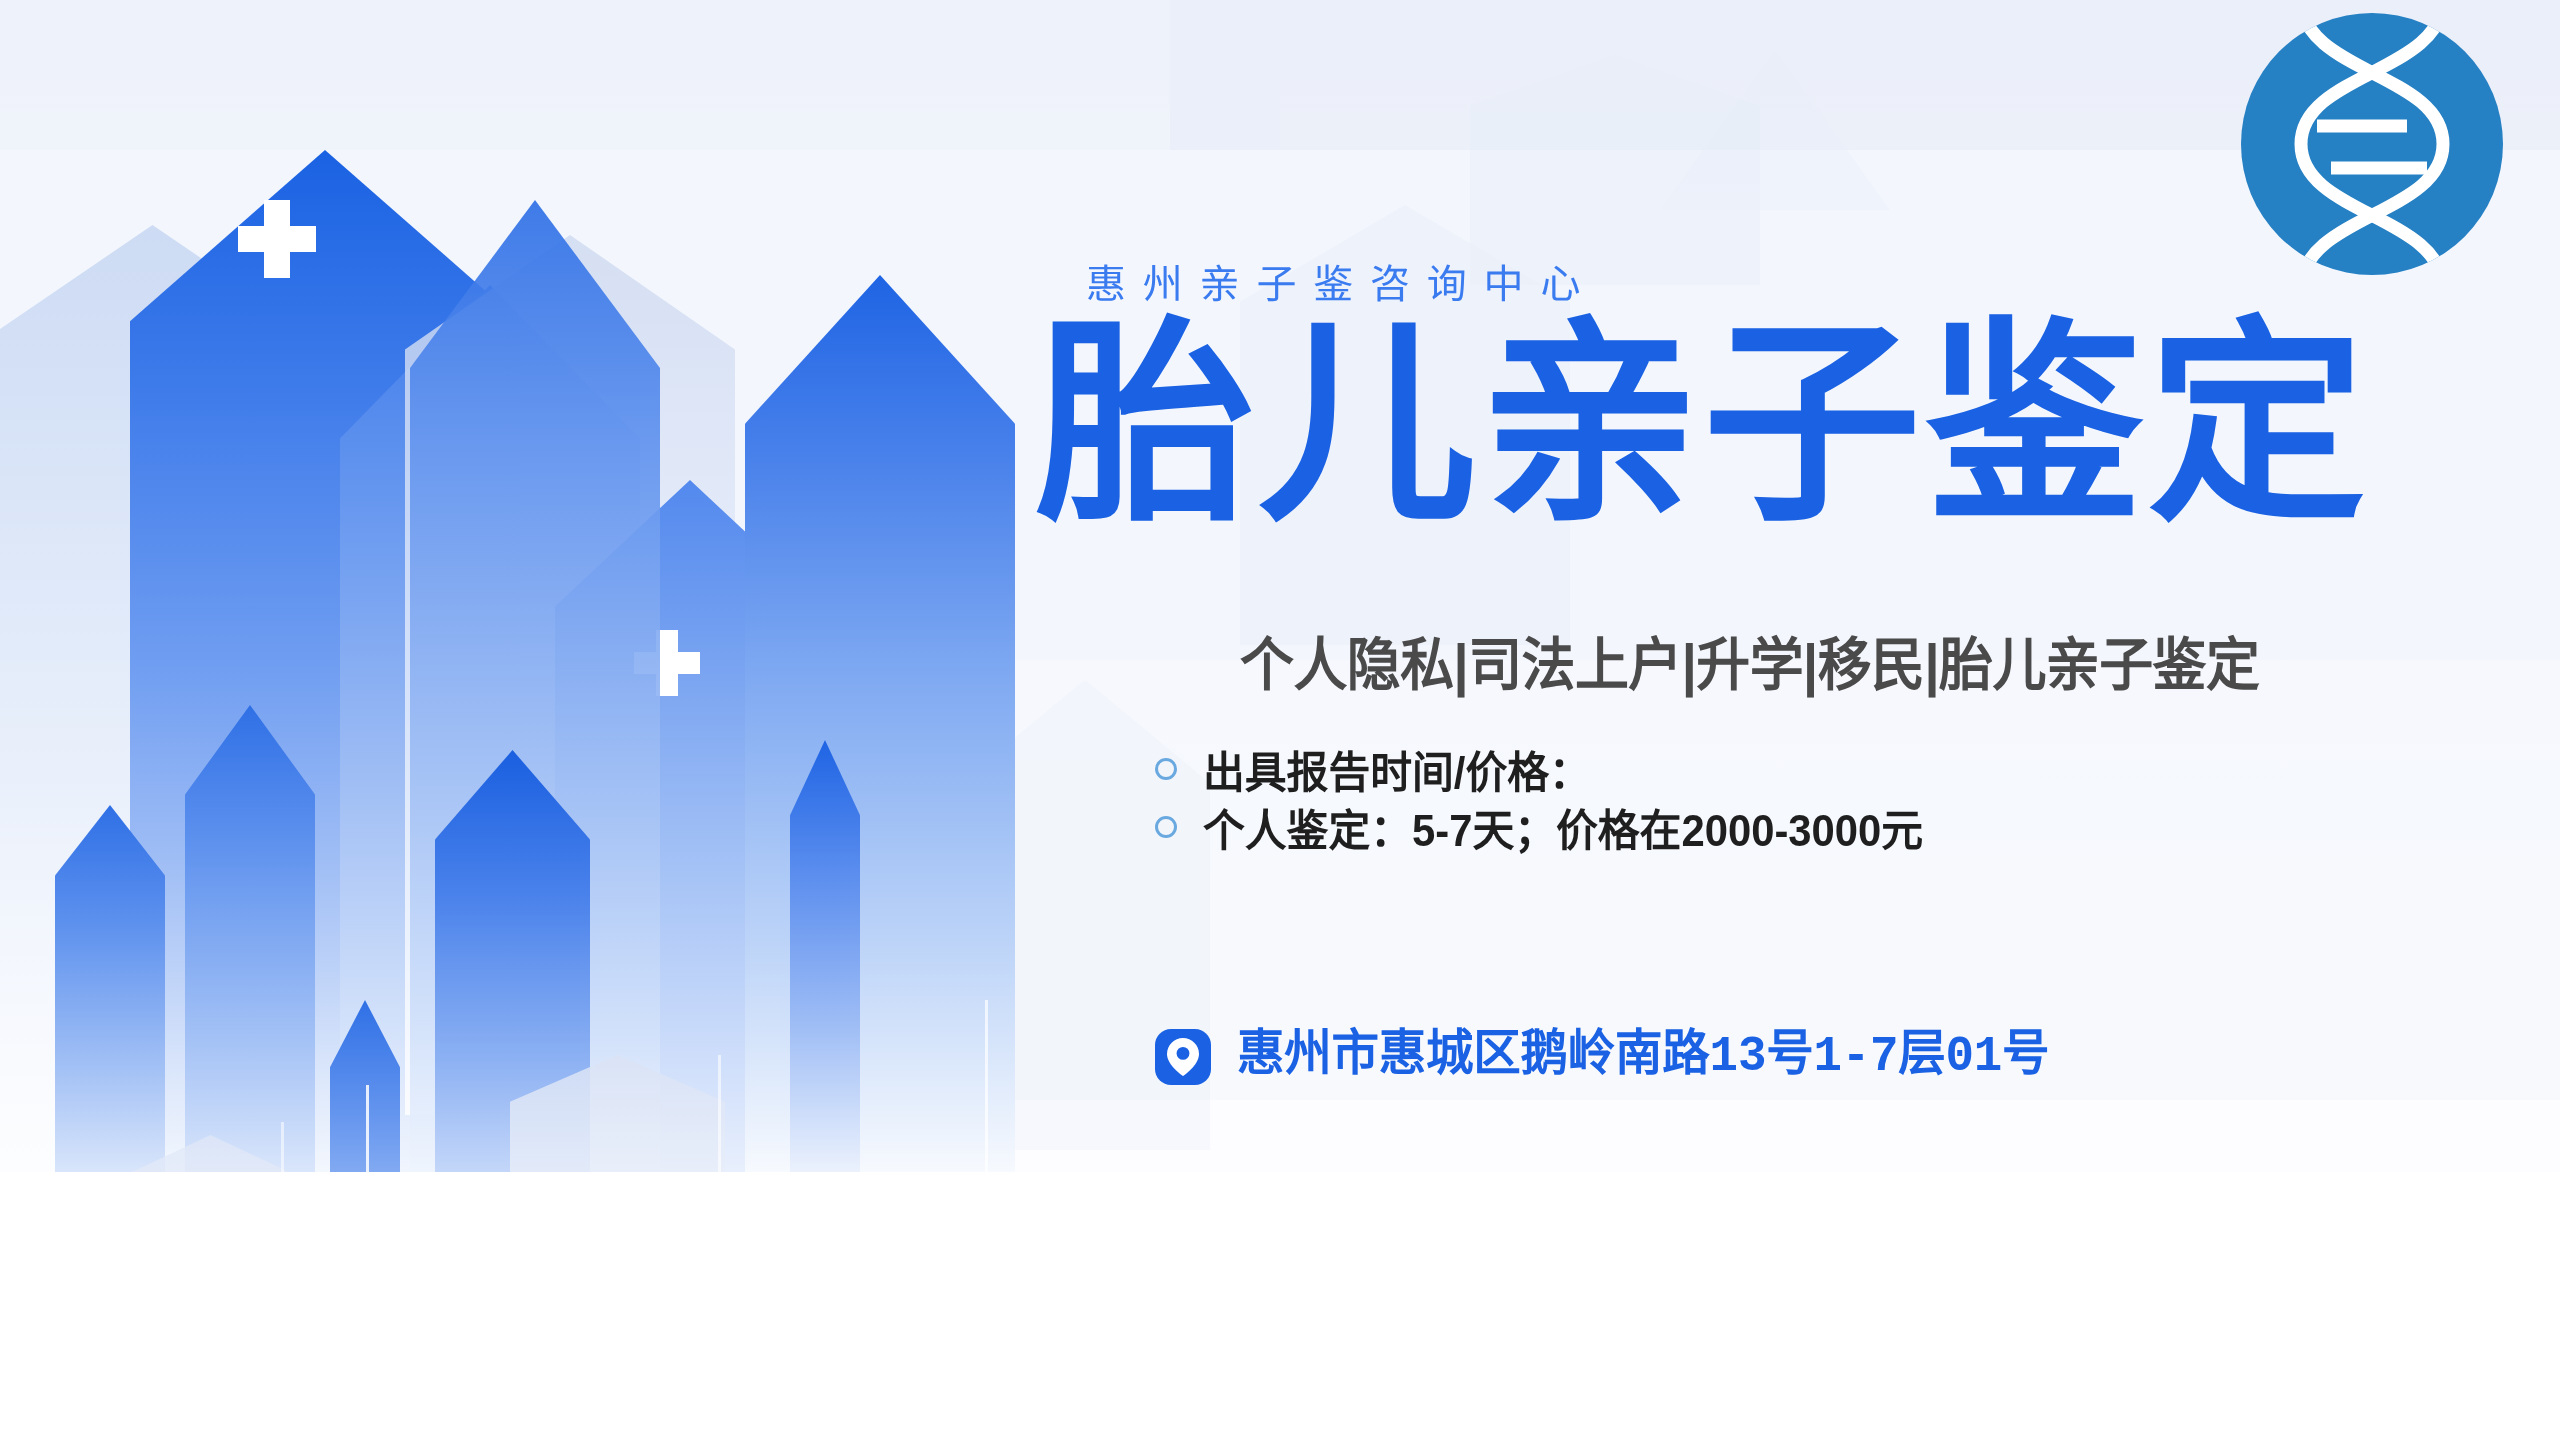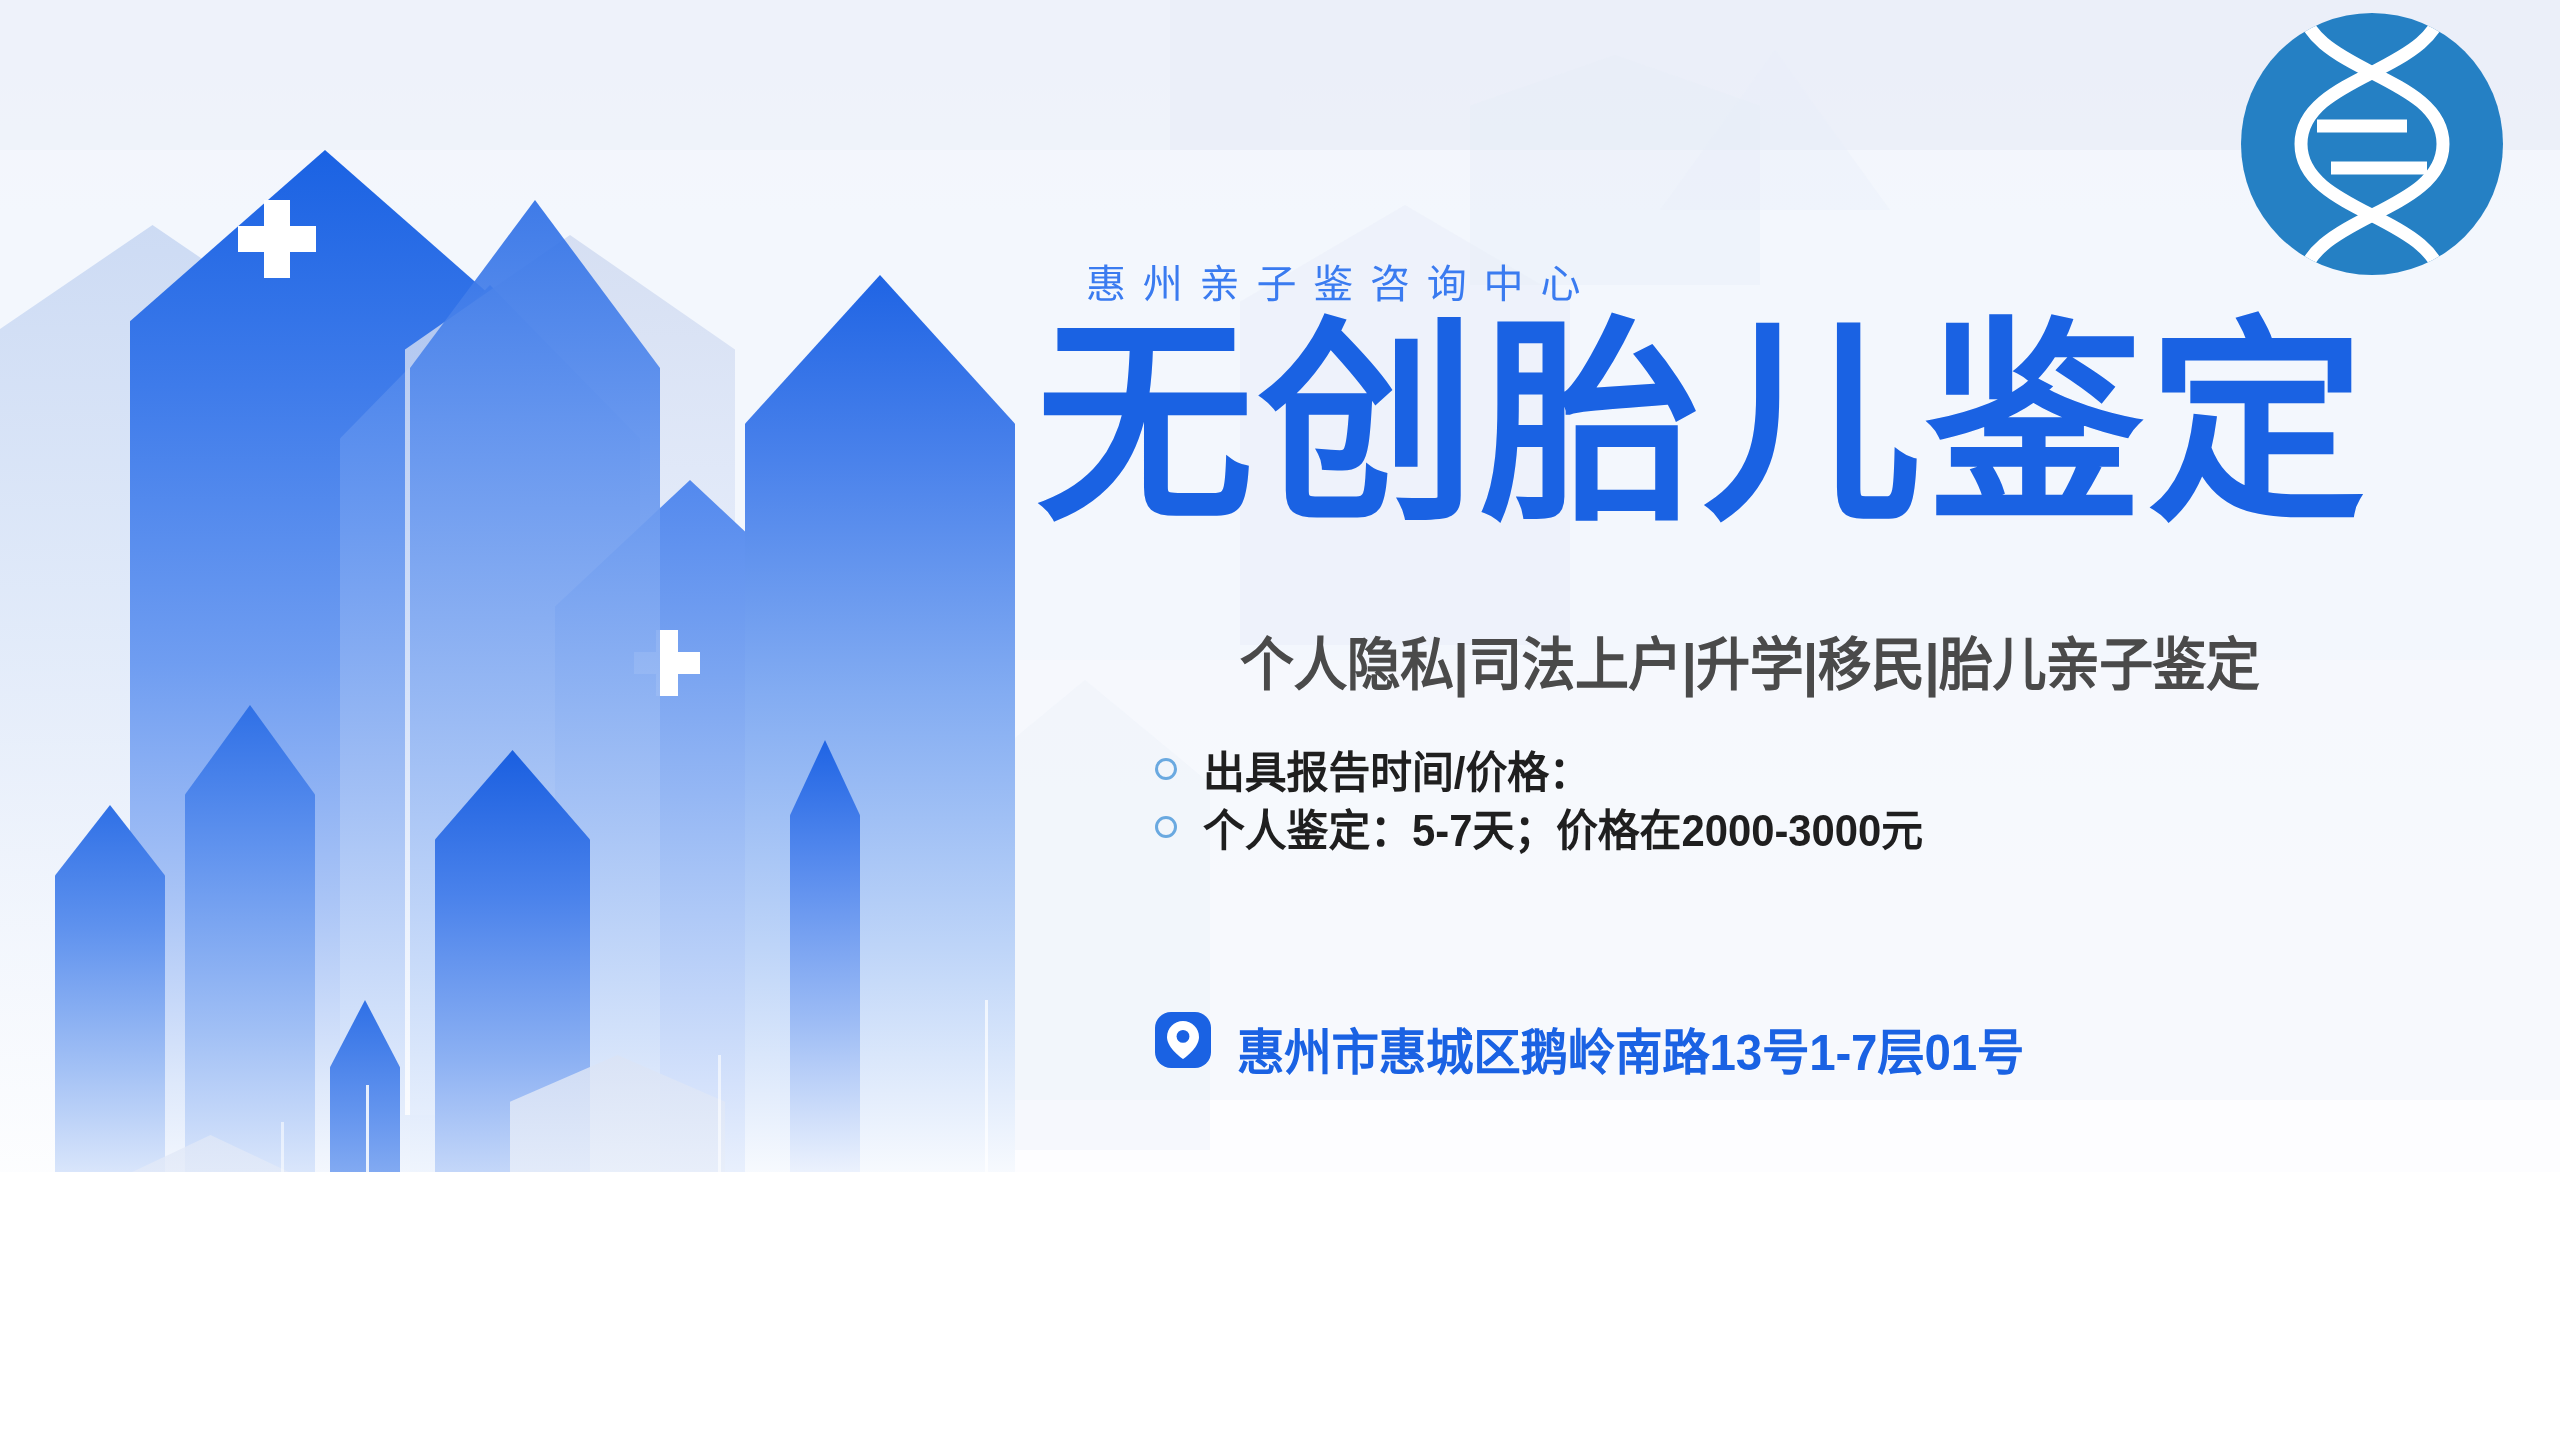--- a/index.html
+++ b/index.html
@@ -121,22 +121,23 @@
   .bullet-text {
     font-weight: 800;
     font-size: 44px;
     color: #1f1f1f;
     transform: scaleX(.95);
     transform-origin: left center;
   }
   .address-row {
     position: absolute;
     display: flex;
-    align-items: flex-start;
-    white-space: nowrap;
+    align-items: flex-end;
+    white-space: nowrap;
+    font-family: Liberation Mono, monospace;
   }
   .pin-badge {
     width: 56px;
     height: 56px;
     border-radius: 16px;
     position: relative;
     flex: 0 0 auto;
     margin-right: 26px;
   }
   .pin-badge svg { position: absolute; left: 12px; top: 9px; }
@@ -247,21 +248,21 @@
         <line x1="76" y1="113" x2="166" y2="113"></line>
         <line x1="90" y1="155" x2="186" y2="155"></line>
       </g>
     </svg>
   </div>
 
   <div>
 
     <div class="sub-title" style="left:1086px; top:252px; font-size:40px; color:#3a7bf0;">惠州亲子鉴咨询中心</div>
 
-    <div class="main-title" style="left:1036px; top:316px; font-size:218px; line-height:1; color:#1a62e3;">无创胎儿鉴定</div>
+    <div class="main-title" style="left:1036px; top:316px; font-size:218px; line-height:1; color:#1a62e3;">胎儿亲子鉴定</div>
 
     <div class="tagline" style="left:1240px; top:618px; font-size:58px; color:#4a4a4a;">个人隐私|司法上户|升学|移民|胎儿亲子鉴定</div>
 
     <ul class="bullets" style="left:1155px; top:740px;">
       <li class="bullet-row">
         <span class="bullet-mark"></span>
         <span class="bullet-text">出具报告时间/价格：</span>
       </li>
       <li class="bullet-row">
         <span class="bullet-mark"></span>

